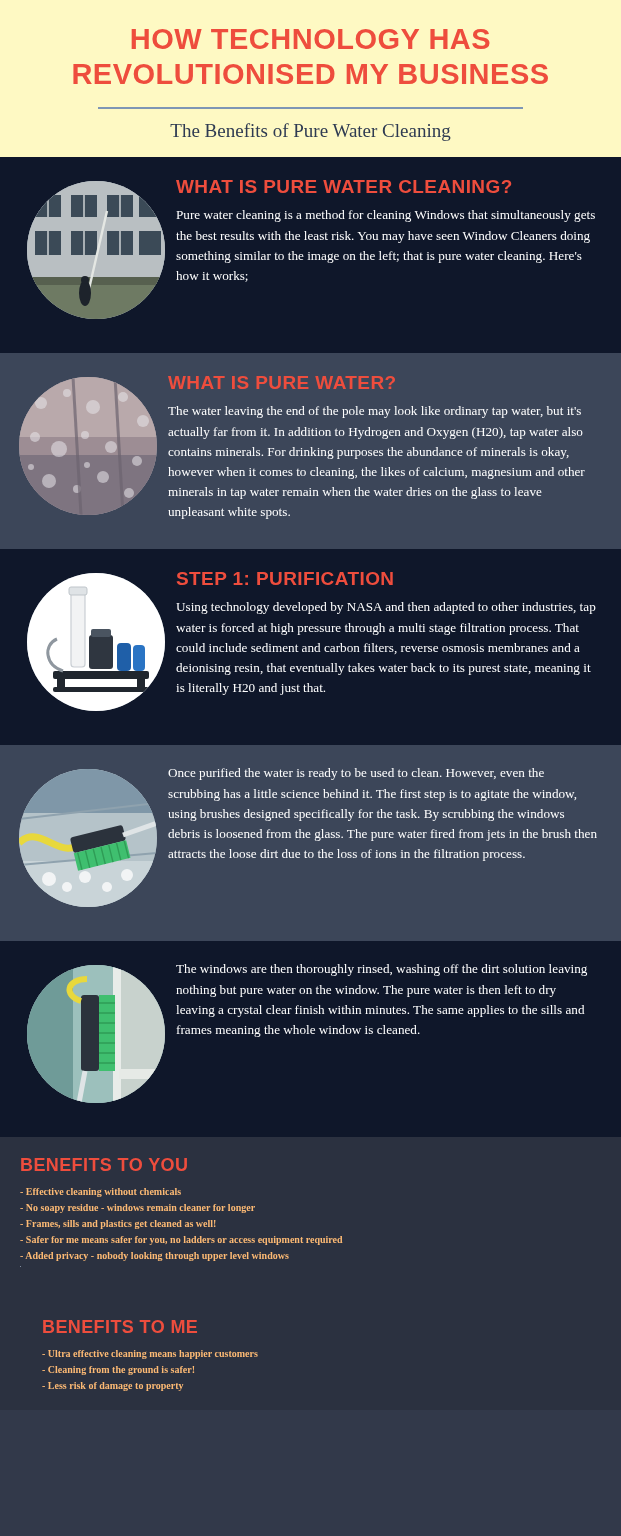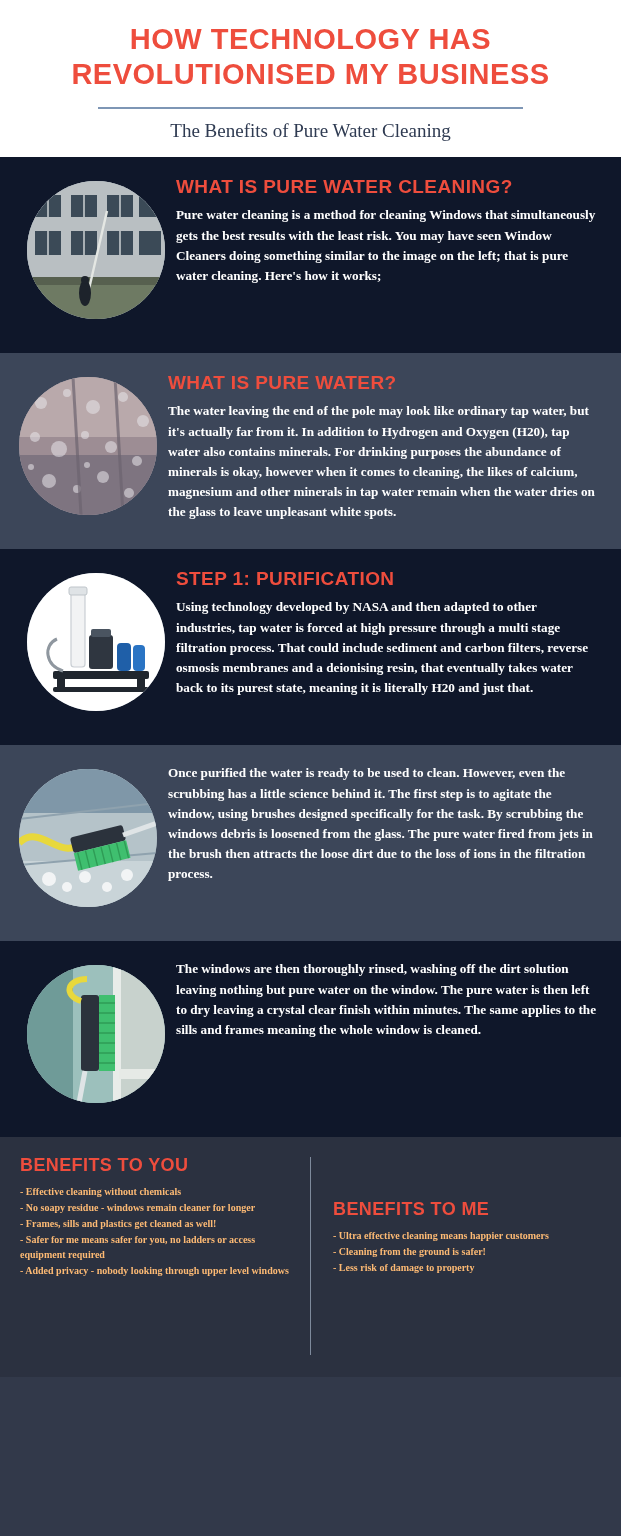--- a/index.html
+++ b/index.html
@@ -8,21 +8,21 @@
     width: 621px;
     height: 1536px;
     font-family: "Liberation Serif", serif;
     background: #32394a;
     overflow: hidden;
   }
   .page { width: 621px; height: 1536px; position: relative; }
 
   
   .header {
-    background: #ffffff;
+    background: #fef9c3;
     padding: 22px 24px 14px 24px;
     text-align: center;
   }
   .header h1 {
     margin: 0;
     color: #ee4d3d;
     font-family: "Liberation Sans", sans-serif;
     font-weight: bold;
     font-size: 29px;
     line-height: 1.22;
@@ -81,31 +81,32 @@
     font-weight: bold;
     font-size: 19px;
     line-height: 1.26;
     letter-spacing: 0.4px;
     text-transform: uppercase;
   }
   .sec-text {
     margin: 0;
     color: #ffffff;
     font-family: "Liberation Serif", serif;
-    font-weight: bold;
+    font-weight: normal;
     font-size: 13.2px;
     line-height: 1.53;
   }
 
   
   .benefits {
     background: #2b3140;
     display: flex;
     padding: 18px 20px 16px 20px;
     min-height: 240px;
+    flex-direction: column;
   }
   .ben-col { flex: 1 1 50%; padding-right: 14px; }
   .ben-col.second { padding-left: 22px; padding-right: 6px; margin-top: 44px; }
   .divider {
     width: 1px;
     background: #7e8a9c;
     margin: 2px 0 6px 0;
     flex: 0 0 1px;
   }
   .ben-title {

